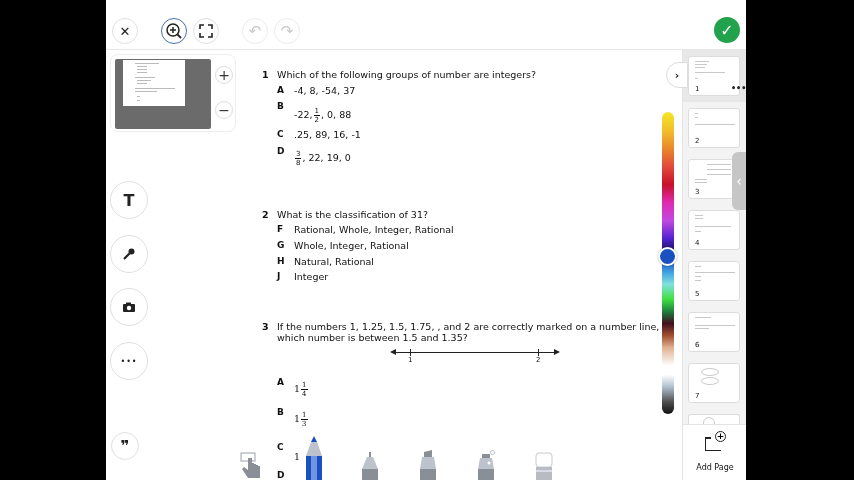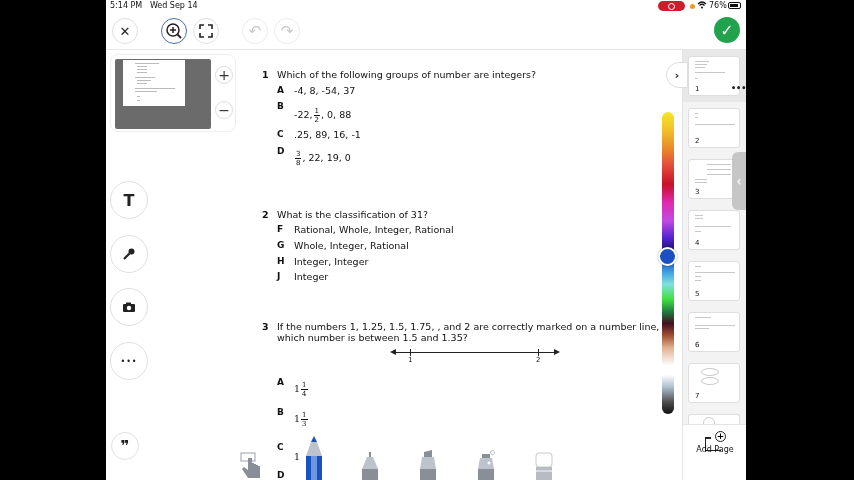--- a/index.html
+++ b/index.html
@@ -60,44 +60,30 @@
   .thumb.sel { background: #fff; }
   .thumb-num { position: absolute; left: 6px; font-size: 7px; color: #111; }
   .thumb i { position: absolute; height: 1px; background: #c8c8c8; }
   .thumb-more { position: absolute; left: 42px; font-size: 8px; font-weight: bold; color: #222; }
   .sel-bg { position: absolute; left: 0; top: 0; width: 64px; height: 52px; background: #e8e8e8; }
   .handle { position: absolute; left: 626px; top: 152px; width: 14px; height: 58px; background: #c6c6c6; border-radius: 6px 0 0 6px; color: #fff; display: flex; align-items: center; justify-content: center; font-size: 14px; }
   .addpage { position: absolute; left: 576px; top: 424px; width: 64px; height: 56px; background: #fff; border-top: 1px solid #e4e4e4; border-left: 1px solid #e4e4e4; text-align: center; }
   .addpage .ic { position: absolute; left: 22px; top: 12px; width: 16px; height: 14px; border: 1.5px solid #222; border-top: none; border-right: none; }
   .addpage .ic::before { content: ""; position: absolute; left: -1.5px; top: 0; width: 6px; height: 1.5px; background: #222; }
   .addpage .plus { position: absolute; left: 32px; top: 6px; width: 11px; height: 11px; border: 1.5px solid #222; border-radius: 50%; font-size: 9px; line-height: 8px; text-align: center; font-weight: bold; background: #fff; }
-  .addpage .lbl { position: absolute; left: 0; top: 20px; width: 64px; font-size: 8px; color: #111; }
+  .addpage .lbl { position: absolute; left: 0; top: 38px; width: 64px; font-size: 8px; color: #111; }
 
   .pen-tools { position: absolute; left: 130px; top: 432px; width: 320px; height: 48px; }
   .pen { position: absolute; bottom: 0; width: 18px; }
 </style>
 </head>
 <body>
 
 <div class="screen">
 
-  <div class="statusbar">
-    <span class="time"><span>5:14 PM</span>&nbsp;&nbsp;&nbsp;<span>Wed Sep 14</span></span>
-    <span class="rec"></span>
-    <span class="dot"></span>
-    <span class="wifi">
-      <svg width="10" height="10" viewBox="0 0 10 10">
-          <path d="M1 4 Q5 0 9 4" stroke="#111" stroke-width="1.2" fill="none"></path>
-          <path d="M2.5 5.5 Q5 3 7.5 5.5" stroke="#111" stroke-width="1.2" fill="none"></path>
-          <circle cx="5" cy="7.5" r="1" fill="#111"></circle>
-        </svg>
-    </span>
-    <span class="batt-text">76%</span>
-    <span class="batt"></span>
-  </div>
 
   <div class="toolbar">
     <div class="tbtn" style="left:6px;">
       <span style="font-size:13px;font-weight:bold;">✕</span>
     </div>
     <div class="tbtn active" style="left:55px;">
       <svg width="18" height="18" viewBox="0 0 18 18">
           <circle cx="8" cy="8" r="6" stroke="#222" stroke-width="1.5" fill="none"></circle>
           <path d="M8 5v6M5 8h6" stroke="#222" stroke-width="1.5"></path>
           <path d="M12.5 12.5L16 16" stroke="#222" stroke-width="1.8"></path>
@@ -196,21 +182,21 @@
     <div class="opt" style="top:162px;">
       <span class="letter">F</span>
       <span class="val">Rational, Whole, Integer, Rational</span>
     </div>
     <div class="opt" style="top:178px;">
       <span class="letter">G</span>
       <span class="val">Whole, Integer, Rational</span>
     </div>
     <div class="opt" style="top:194px;">
       <span class="letter">H</span>
-      <span class="val">Integer, Integer</span>
+      <span class="val">Natural, Rational</span>
     </div>
     <div class="opt" style="top:209px;">
       <span class="letter">J</span>
       <span class="val">Integer</span>
     </div>
 
     <div class="q" style="top:259px;">
       <span class="qnum">3</span>
       <span class="qtext">If the numbers 1, 1.25, 1.5, 1.75, , and 2 are correctly marked on a number line,</span>
     </div>

